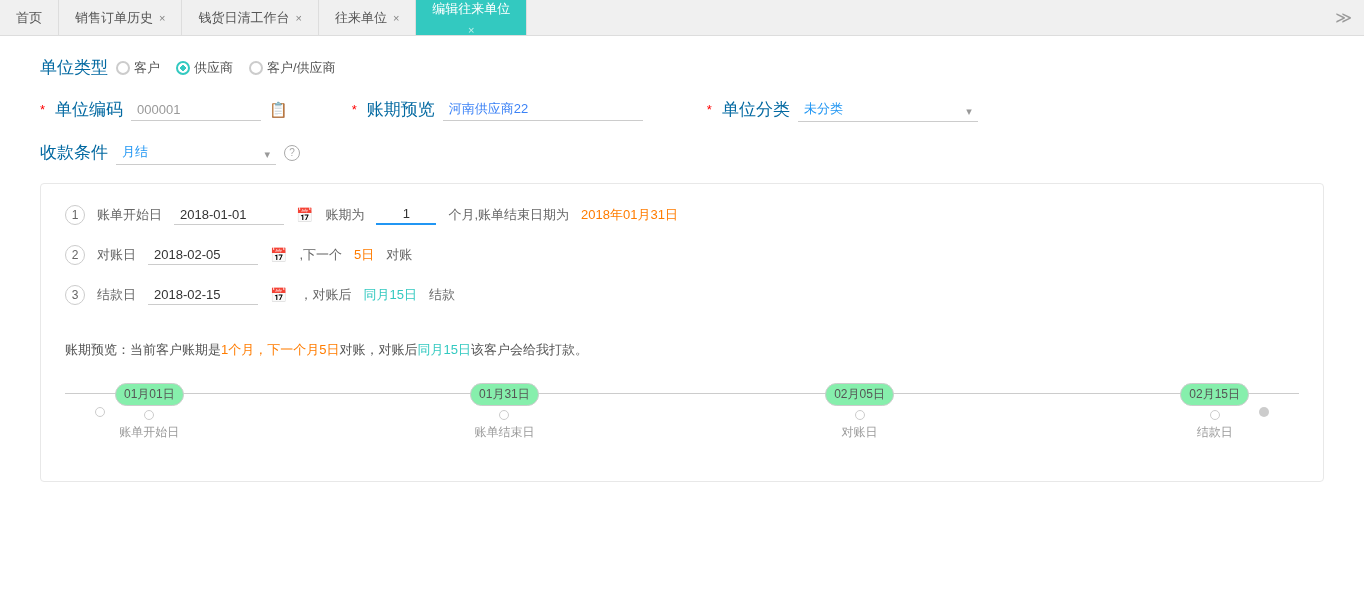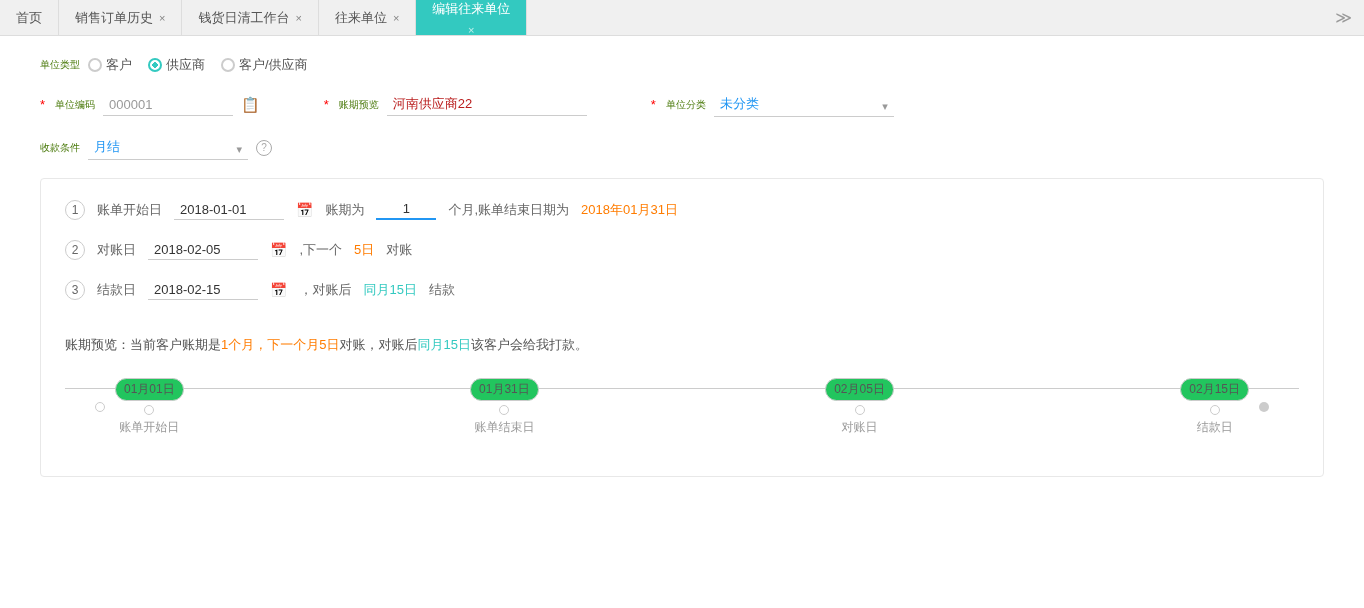--- a/index.html
+++ b/index.html
@@ -56,23 +56,23 @@
       align-items: center;
       margin-bottom: 18px;
       gap: 24px;
     }
     .form-field {
       display: flex;
       align-items: center;
       gap: 8px;
     }
     .form-field label {
-      color: #4d7c0f;
+      color: #0369a1;
       white-space: nowrap;
-      font-size: 10px;
+      font-size: 17px;
     }
     .required-star {
       color: #f00;
       margin-right: 2px;
     }
     .radio-group {
       display: flex;
       align-items: center;
       gap: 16px;
     }
@@ -94,21 +94,21 @@
     .radio-circle.checked {
       border-color: #33c9c0;
       background: radial-gradient(circle, #33c9c0 40%, #fff 41%);
     }
 
     .form-input {
       border: none;
       border-bottom: 1px solid #ccc;
       padding: 3px 6px;
       font-size: 13px;
-      color: #b91c1c;
+      color: #3b82f6;
       outline: none;
       width: 160px;
     }
     .form-input.wide { width: 200px; }
     .form-input.code { width: 130px; color: #999; }
 
     .copy-icon {
       color: #33c9c0;
       font-size: 15px;
       cursor: pointer;
@@ -261,21 +261,21 @@
       border: 1px solid #ccc;
       background: #fff;
       z-index: 1;
     }
     .point-badge {
       border: 1px solid #ccc;
       border-radius: 12px;
       padding: 2px 8px;
       font-size: 12px;
       color: #555;
-      background: #22c55e;
+      background: #86efac;
       white-space: nowrap;
       margin-bottom: 4px;
     }
     .point-label {
       font-size: 12px;
       color: #999;
       margin-top: 4px;
     }
     .timeline-end {
       width: 10px;

